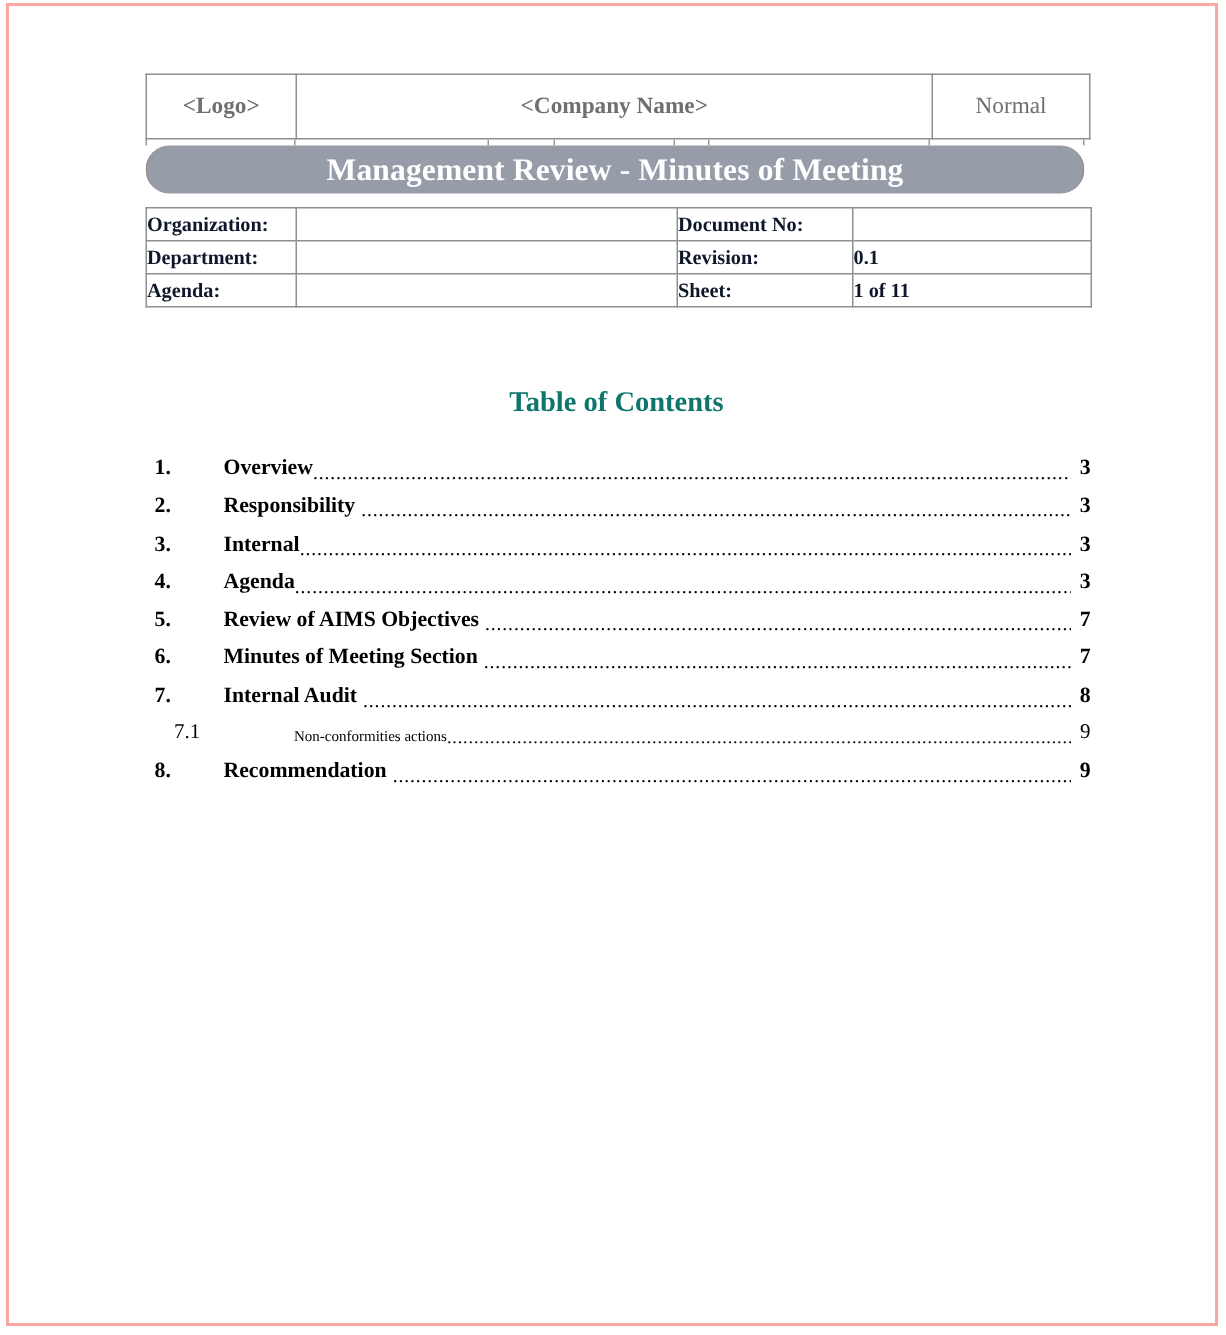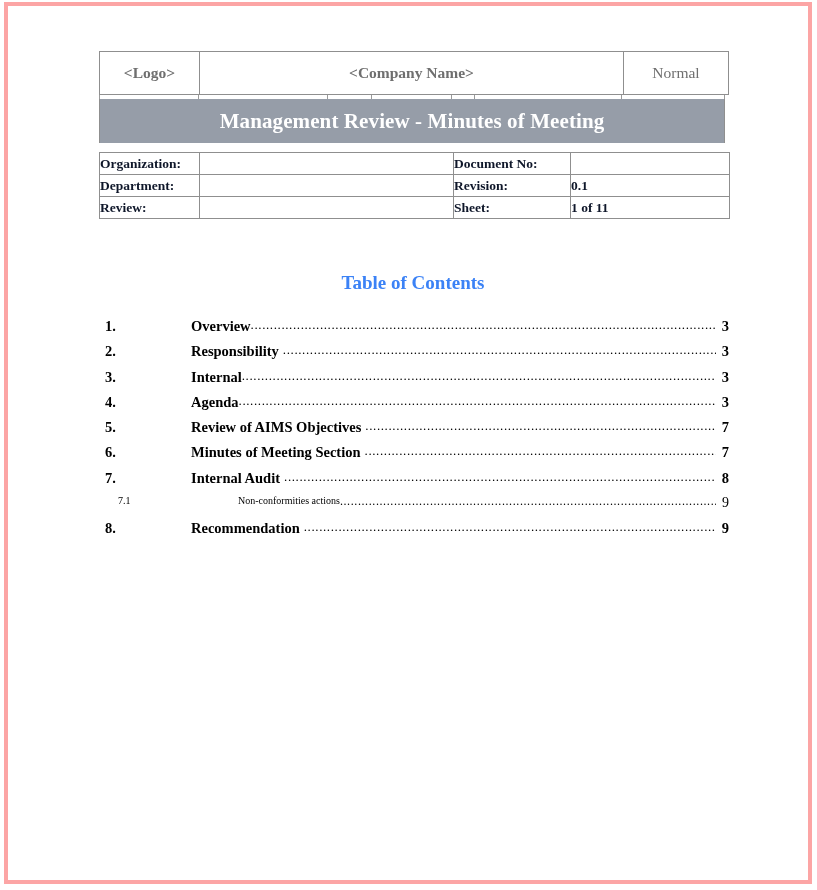--- a/index.html
+++ b/index.html
@@ -14,21 +14,21 @@
     -webkit-font-smoothing: antialiased;
   }
 
   
   .page-frame {
     position: absolute;
     left: 4px;
     top: 2px;
     width: 808px;
     height: 882px;
-    border: 4px solid #fca5a5;
+    border: 2px solid #fca5a5;
     background: #ffffff;
     box-sizing: border-box;
     overflow: hidden;
   }
 
   .doc-body {
     position: absolute;
     left: 91px;
     top: 45px;
     width: 630px;
@@ -66,28 +66,29 @@
     position: absolute;
     top: 0;
     width: 1px;
     height: 4px;
     background: #9a9a9a;
   }
 
   
   .banner {
     width: 626px;
-    height: 44px;
+    height: 32px;
     background: #969da8;
     border-left: 1px solid #8f8f8f;
     border-right: 1px solid #8f8f8f;
     box-sizing: border-box;
     display: flex;
     align-items: center;
     justify-content: center;
+    border-radius: 18px;
   }
   .banner-title {
     color: #ffffff;
     font-size: 21px;
     font-weight: bold;
     letter-spacing: 0.1px;
   }
 
   
   .info-wrap { margin-top: 9px; }
@@ -102,21 +103,21 @@
   .c2 { width: 253px; }
   .c3 { width: 116px; }
   .c4 { width: 158px; }
 
   
   .toc-heading {
     margin-top: 53px;
     text-align: center;
     font-size: 19px;
     font-weight: bold;
-    color: #3b82f6;
+    color: #0f766e;
     padding-right: 2px;
   }
 
   .toc-list {
     margin-top: 24px;
     width: 630px;
   }
 
   .toc-row {
     position: relative;
@@ -130,22 +131,21 @@
     left: 6px;
     top: 0;
     font-weight: bold;
   }
   .toc-entry {
     position: absolute;
     left: 52px;
     top: 0;
     right: 0;
     display: flex;
-    align-items: flex-start;
-    margin-left: 40px;
+    align-items: flex-end;
   }
   .toc-title {
     font-weight: bold;
     flex: 0 0 auto;
   }
   .toc-dots {
     flex: 1 1 auto;
     overflow: hidden;
     margin: 0 0 0 0;
     font-weight: normal;
@@ -158,21 +158,21 @@
     font-weight: bold;
     text-align: right;
     min-width: 11px;
     padding-left: 2px;
   }
 
   
   .toc-row.sub .toc-num {
     left: 19px;
     font-weight: normal;
-    font-size: 10px;
+    font-size: 14px;
   }
   .toc-row.sub .toc-entry {
     left: 99px;
   }
   .toc-row.sub .toc-title { font-weight: normal; font-size: 10px; }
   .toc-row.sub .toc-page  { font-weight: normal; font-size: 14px; }
   .toc-row.sub .toc-dots  { font-size: 12px; }
 
   
   .gap .toc-dots { margin-left: 4px; }
@@ -217,21 +217,21 @@
           <td class="c3 info-label">Document No:</td>
           <td class="c4"></td>
         </tr>
         <tr>
           <td class="c1 info-label">Department:</td>
           <td class="c2"></td>
           <td class="c3 info-label">Revision:</td>
           <td class="c4 info-label">0.1</td>
         </tr>
         <tr>
-          <td class="c1 info-label">Review:</td>
+          <td class="c1 info-label">Agenda:</td>
           <td class="c2"></td>
           <td class="c3 info-label">Sheet:</td>
           <td class="c4 info-label">1 of 11</td>
         </tr>
       </tbody>
         </table>
     </div>
 
     <div class="toc-heading">Table of Contents</div>
 

